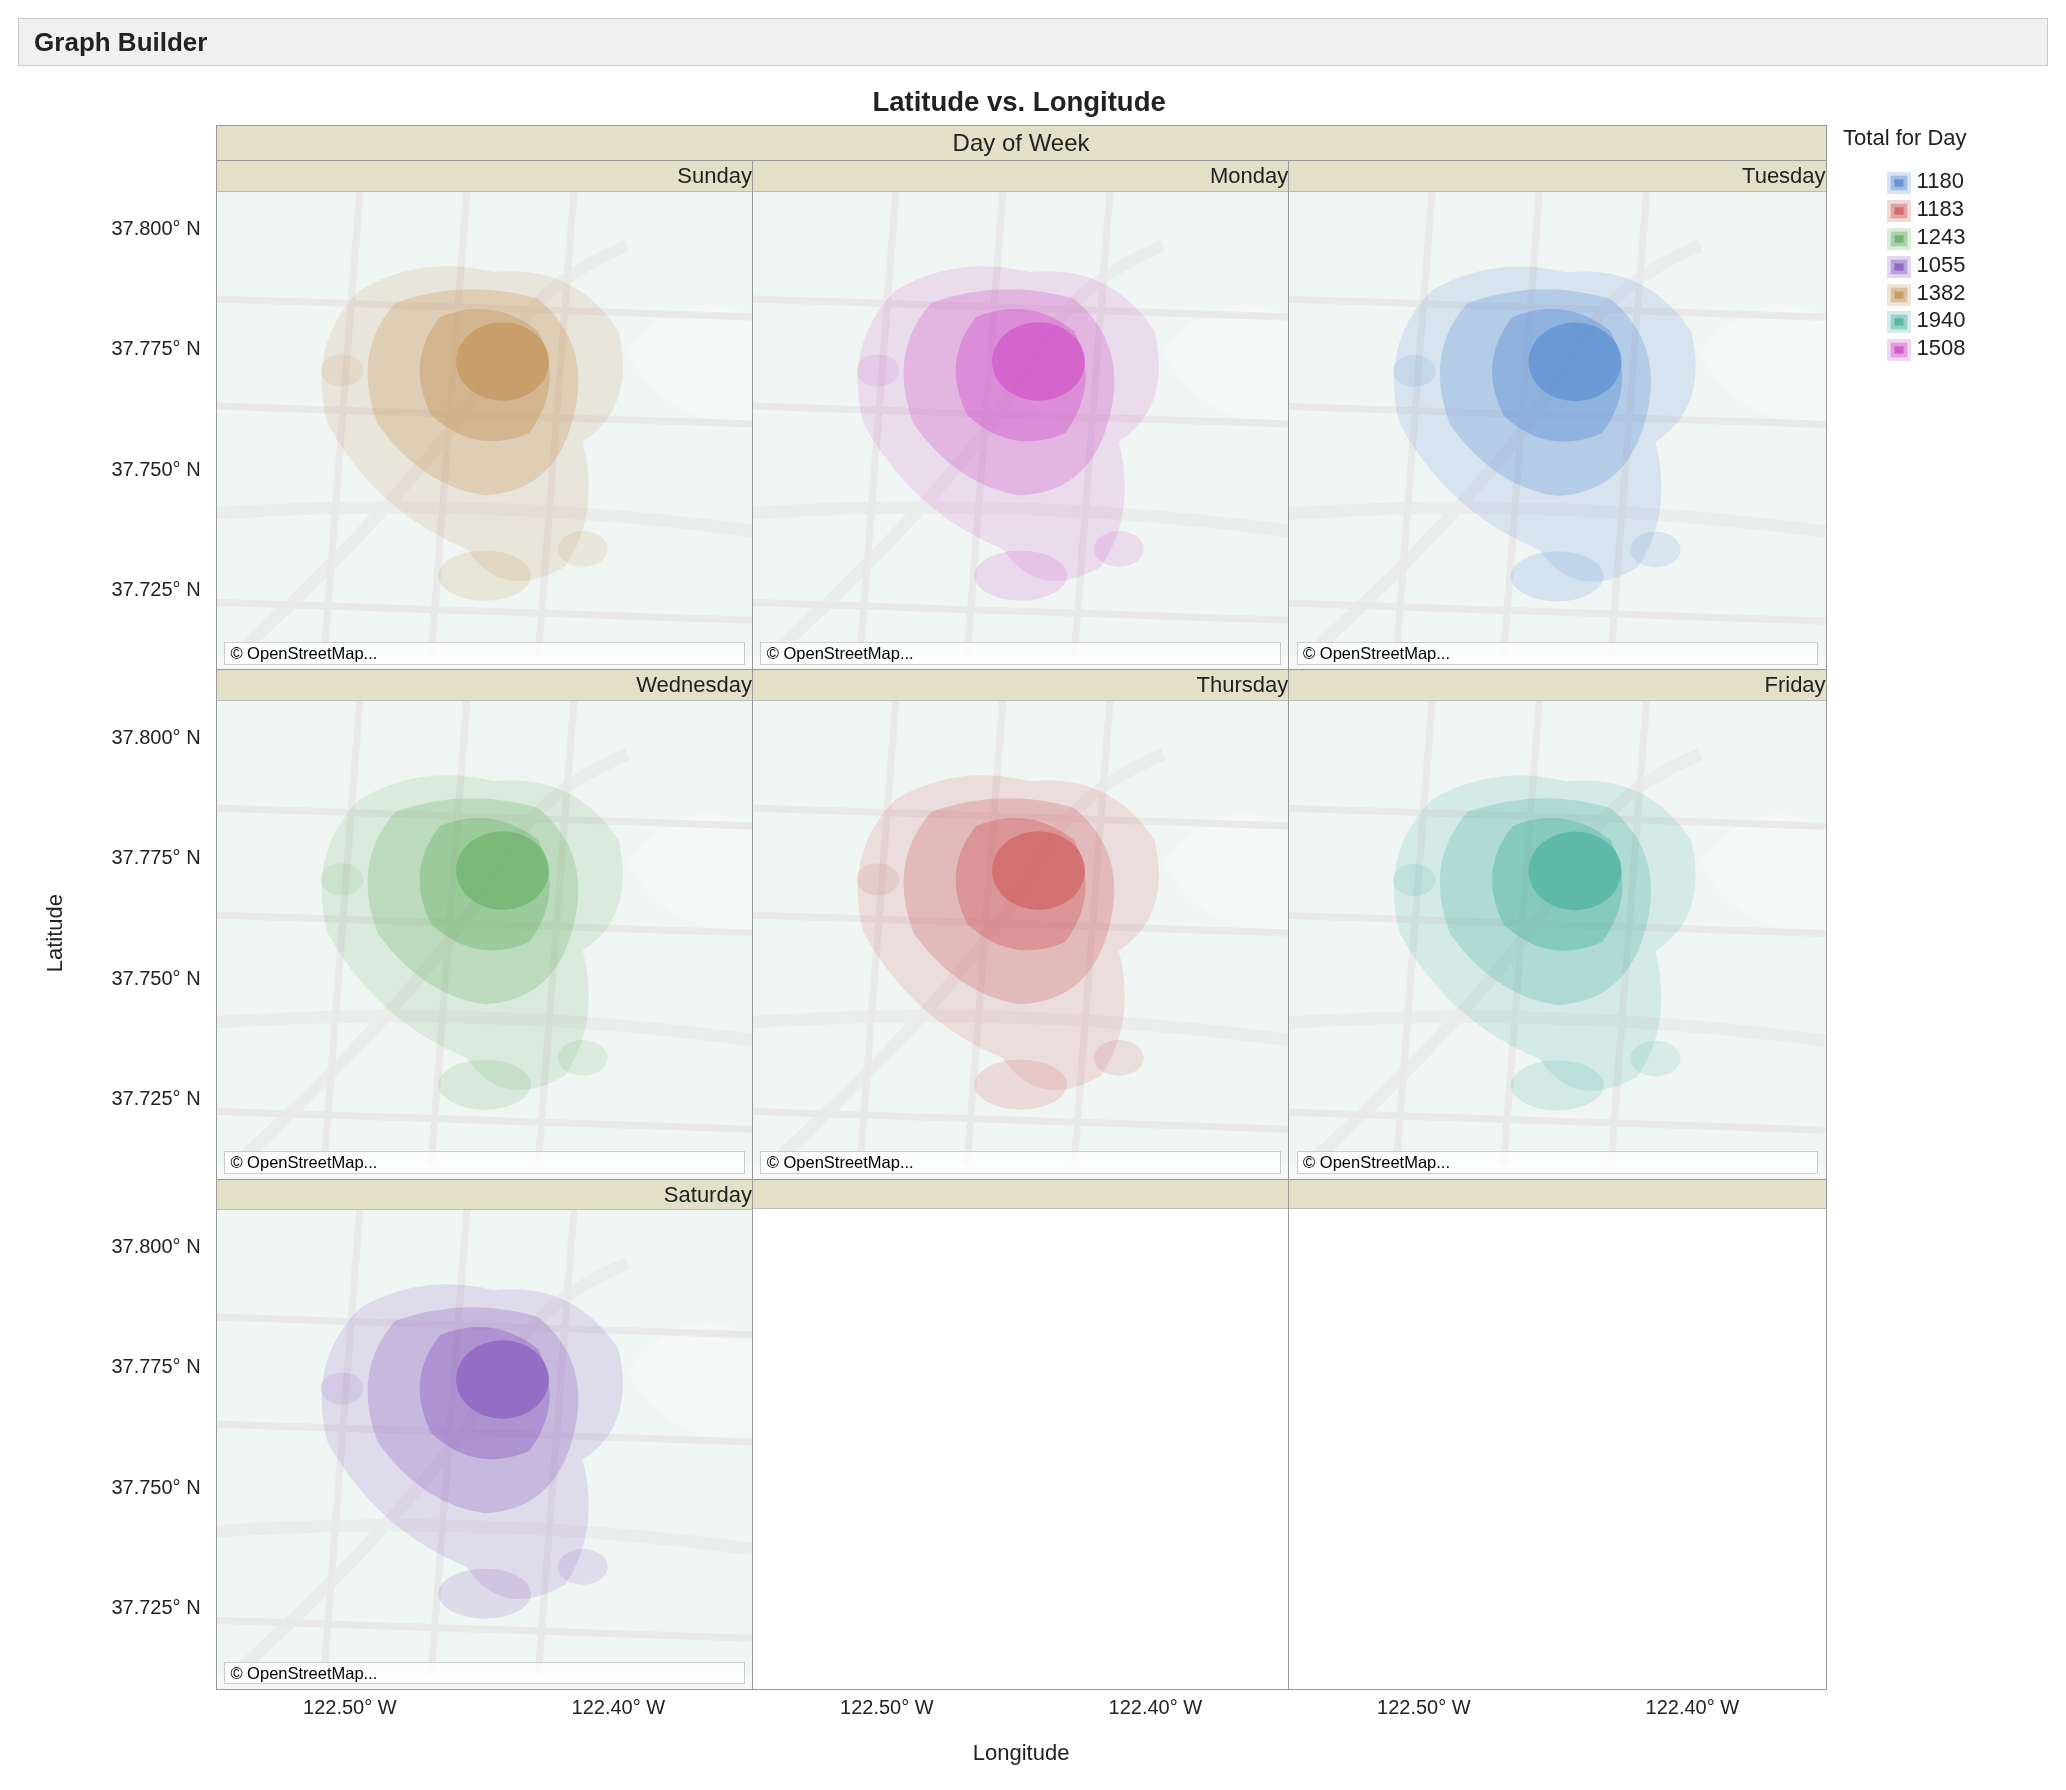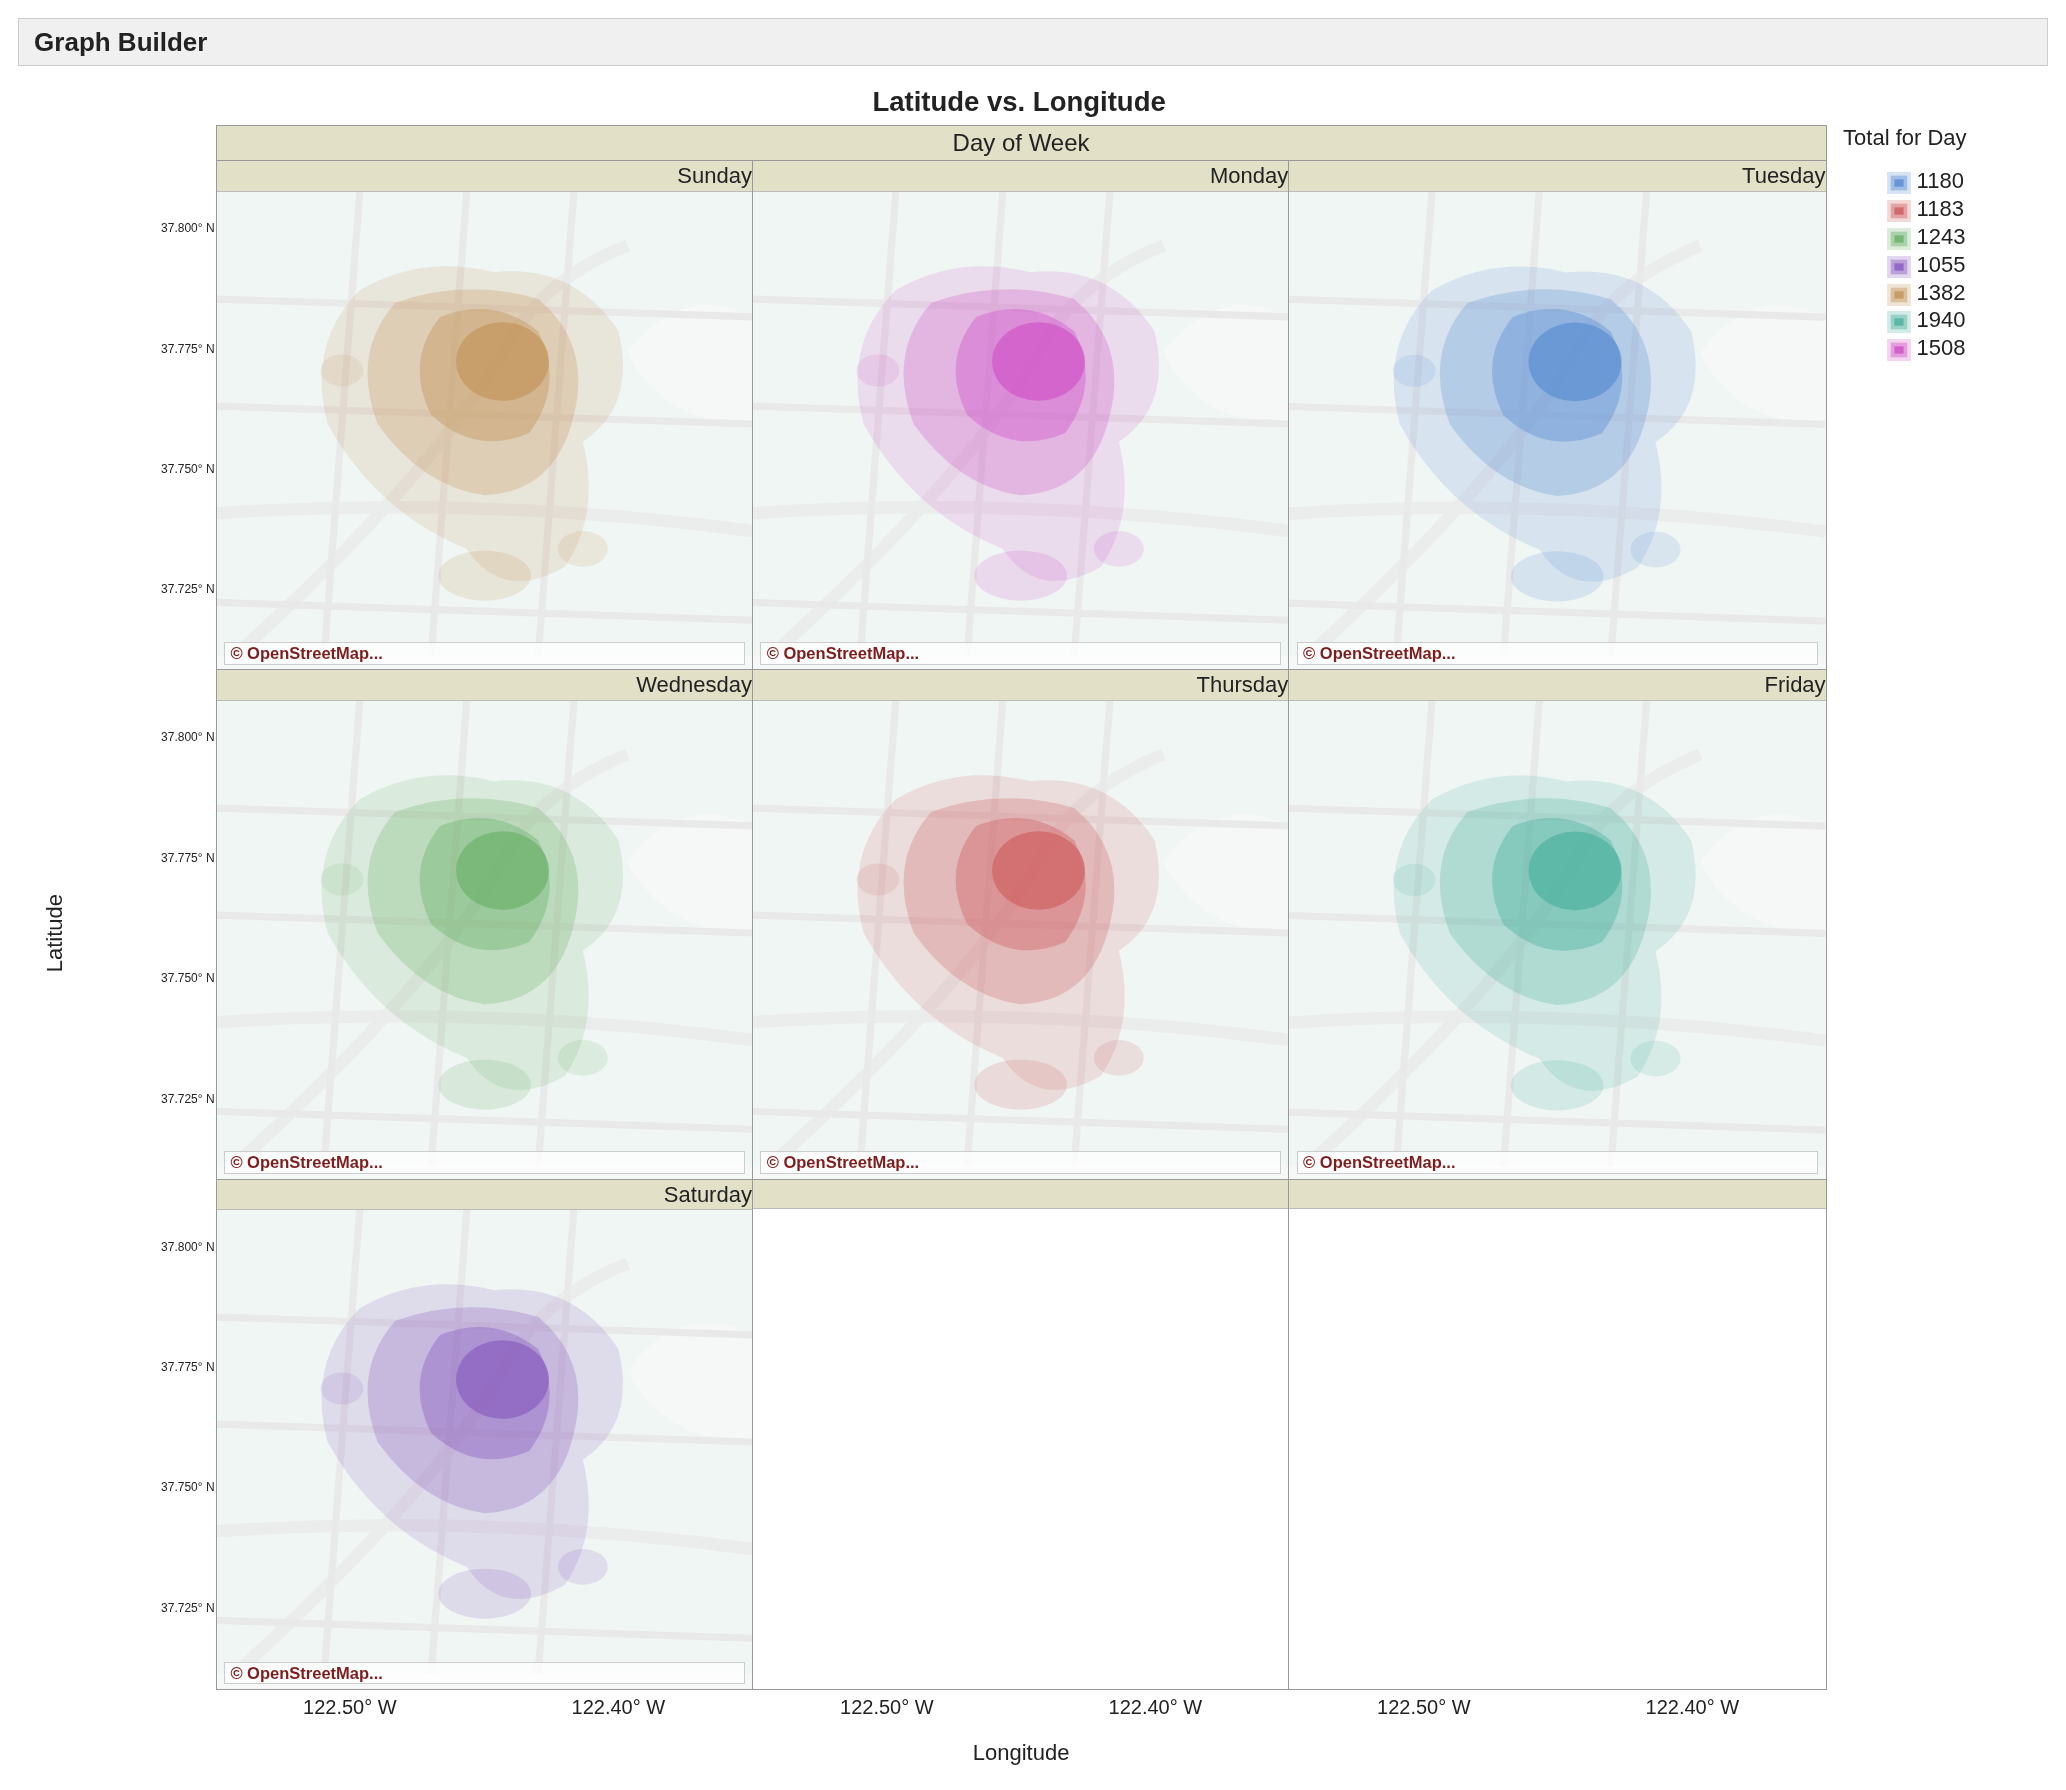--- a/index.html
+++ b/index.html
@@ -43,23 +43,23 @@
   .ylabel-cell .rot {
     writing-mode: vertical-rl;
     transform: rotate(180deg);
     font-size: 22px;
   }
   .yticks-cell {
     grid-column: 2;
     grid-row: 2;
     display: grid;
     grid-template-rows: 37px repeat(3, 1fr);
-    font-size: 12px;
+    font-size: 20px;
     text-align: right;
-    padding-right: 1px;
+    padding-right: 15px;
   }
   .ytick-group {
     display: flex;
     flex-direction: column;
     justify-content: space-around;
     padding: 5.5px 0 22px 0;
   }
   .ytick-group span { white-space: nowrap; }
 
   .facet-area {
@@ -111,26 +111,25 @@
   .road { stroke: #cfcfcf; stroke-width: 4; fill: none; }
   .road.thick { stroke-width: 7; stroke:#d8d8d8; }
   .coast { fill:#d8ece8; opacity:0.55; }
   .attribution {
     position: absolute;
     bottom: 4.6px;
     left: 7.3px;
     right: 7.3px;
     background: rgba(255,255,255,0.75);
     border: 0.9px solid #ccc;
-    color: #7f1d1d;
+    color: #000000;
     font-size: 16.5px;
     padding: 0.9px 5.5px;
     white-space: nowrap;
     overflow: hidden;
-    font-weight: bold;
   }
   .density {
     position: absolute;
     inset: 0;
   }
   .xticks-cell {
     grid-column: 3;
     grid-row: 3;
     display: grid;
     grid-template-columns: repeat(3, 1fr);

